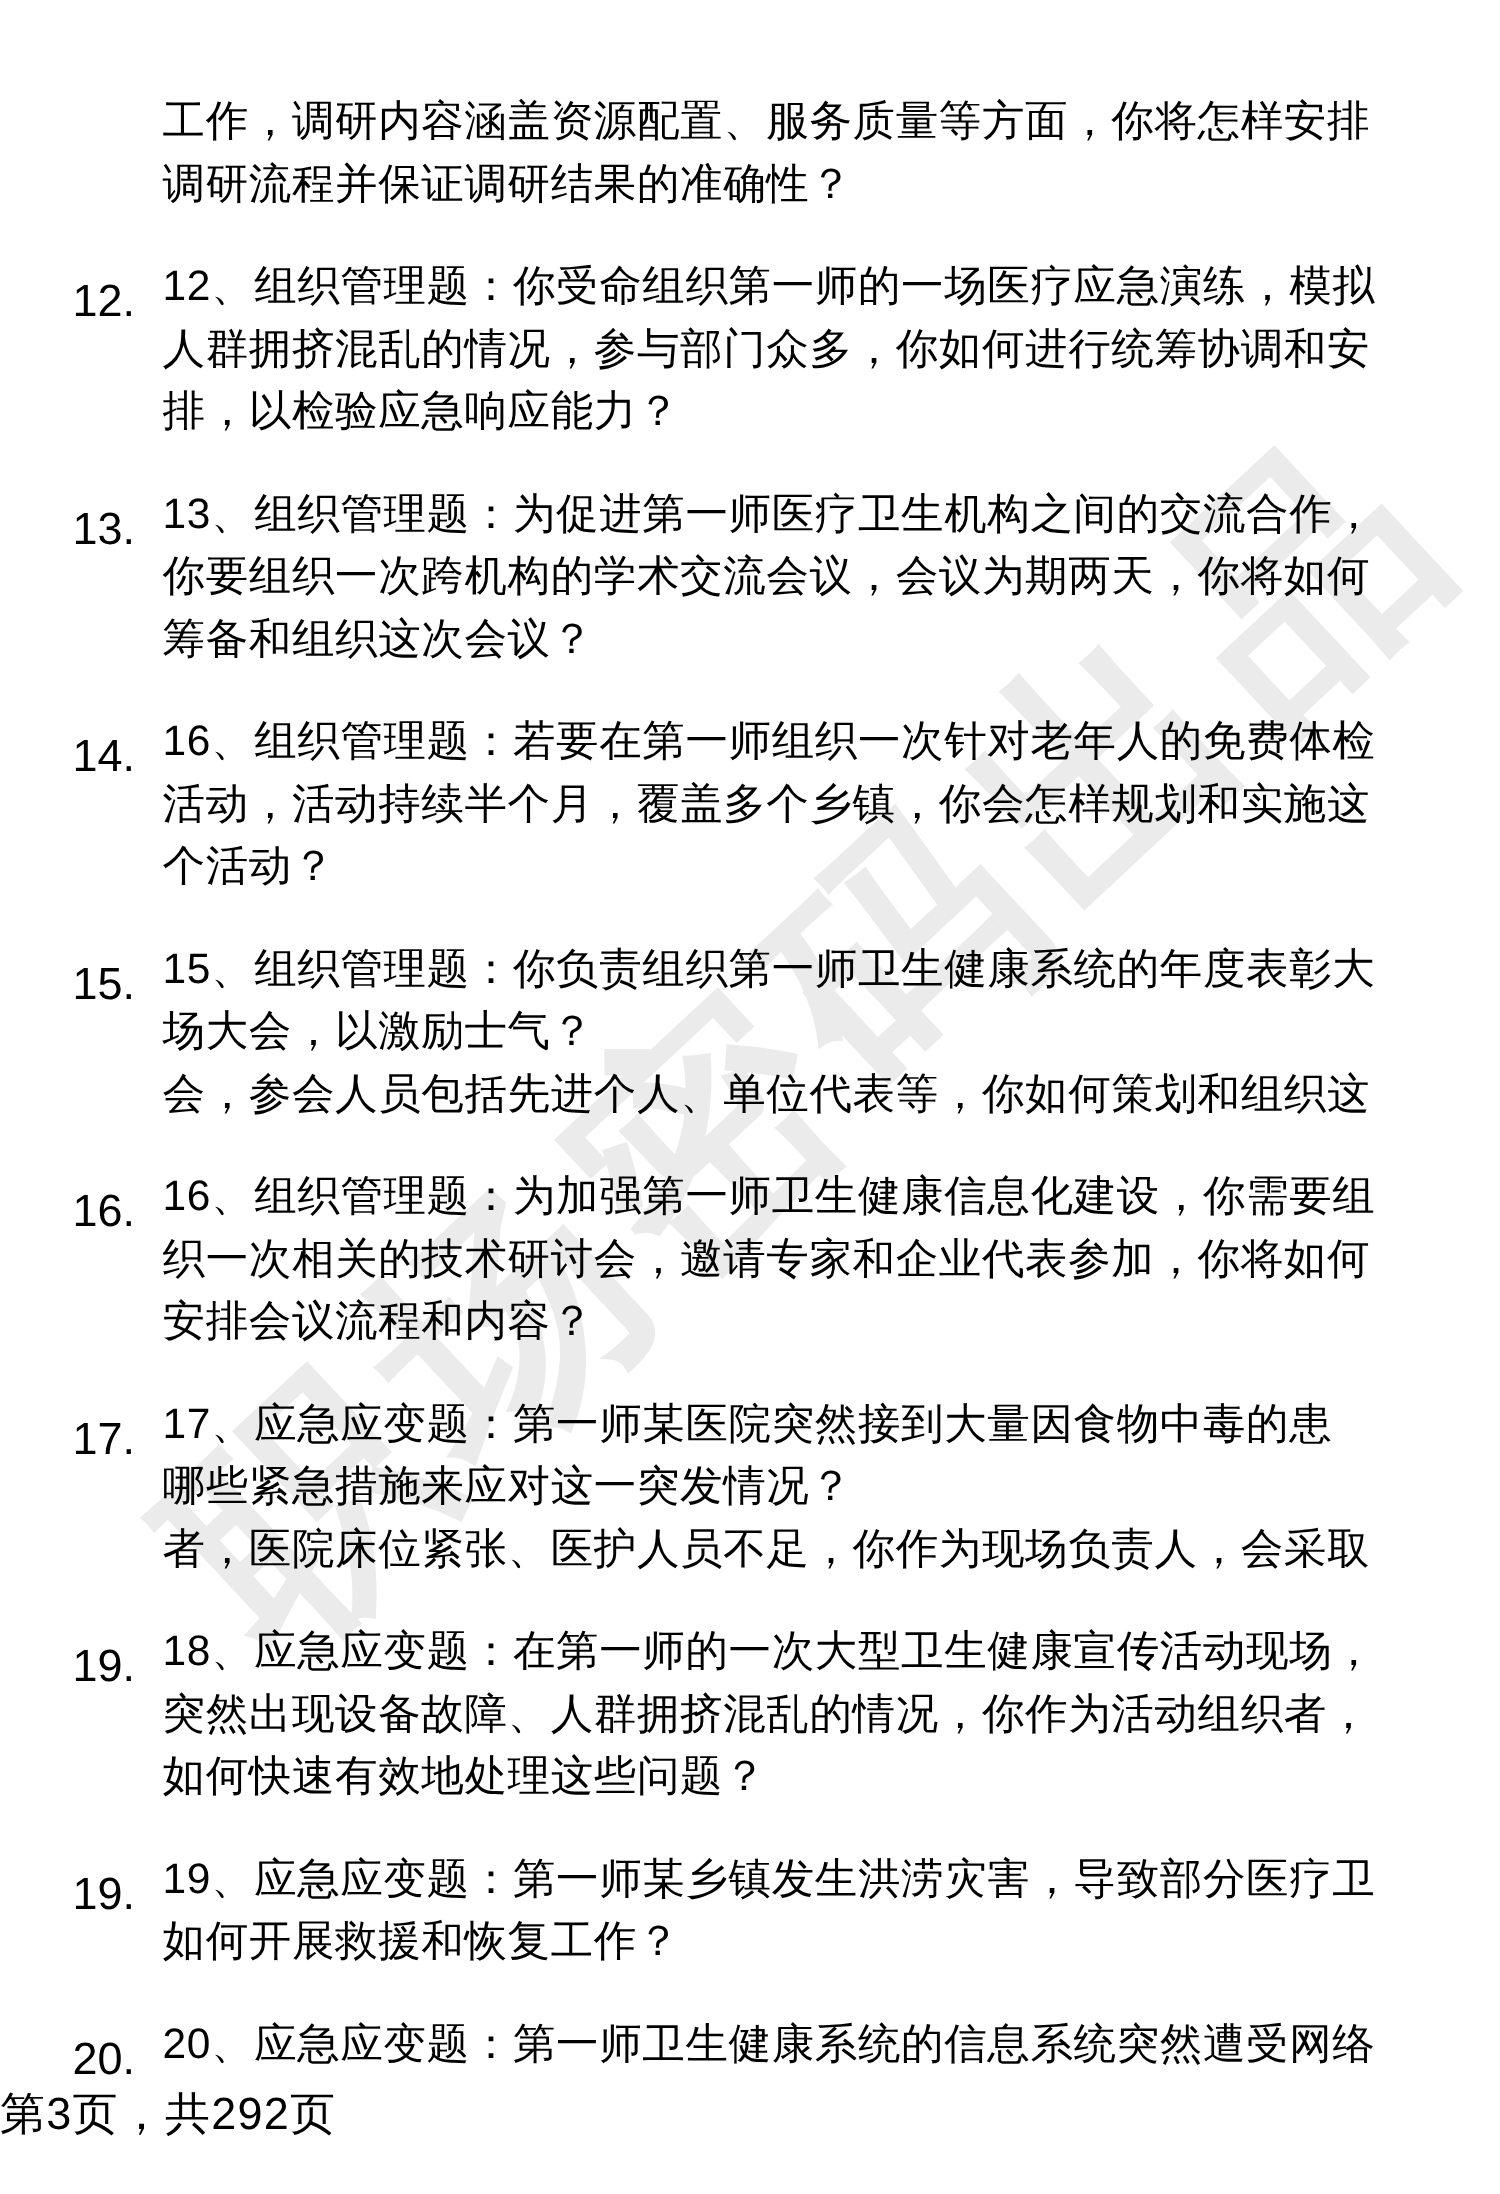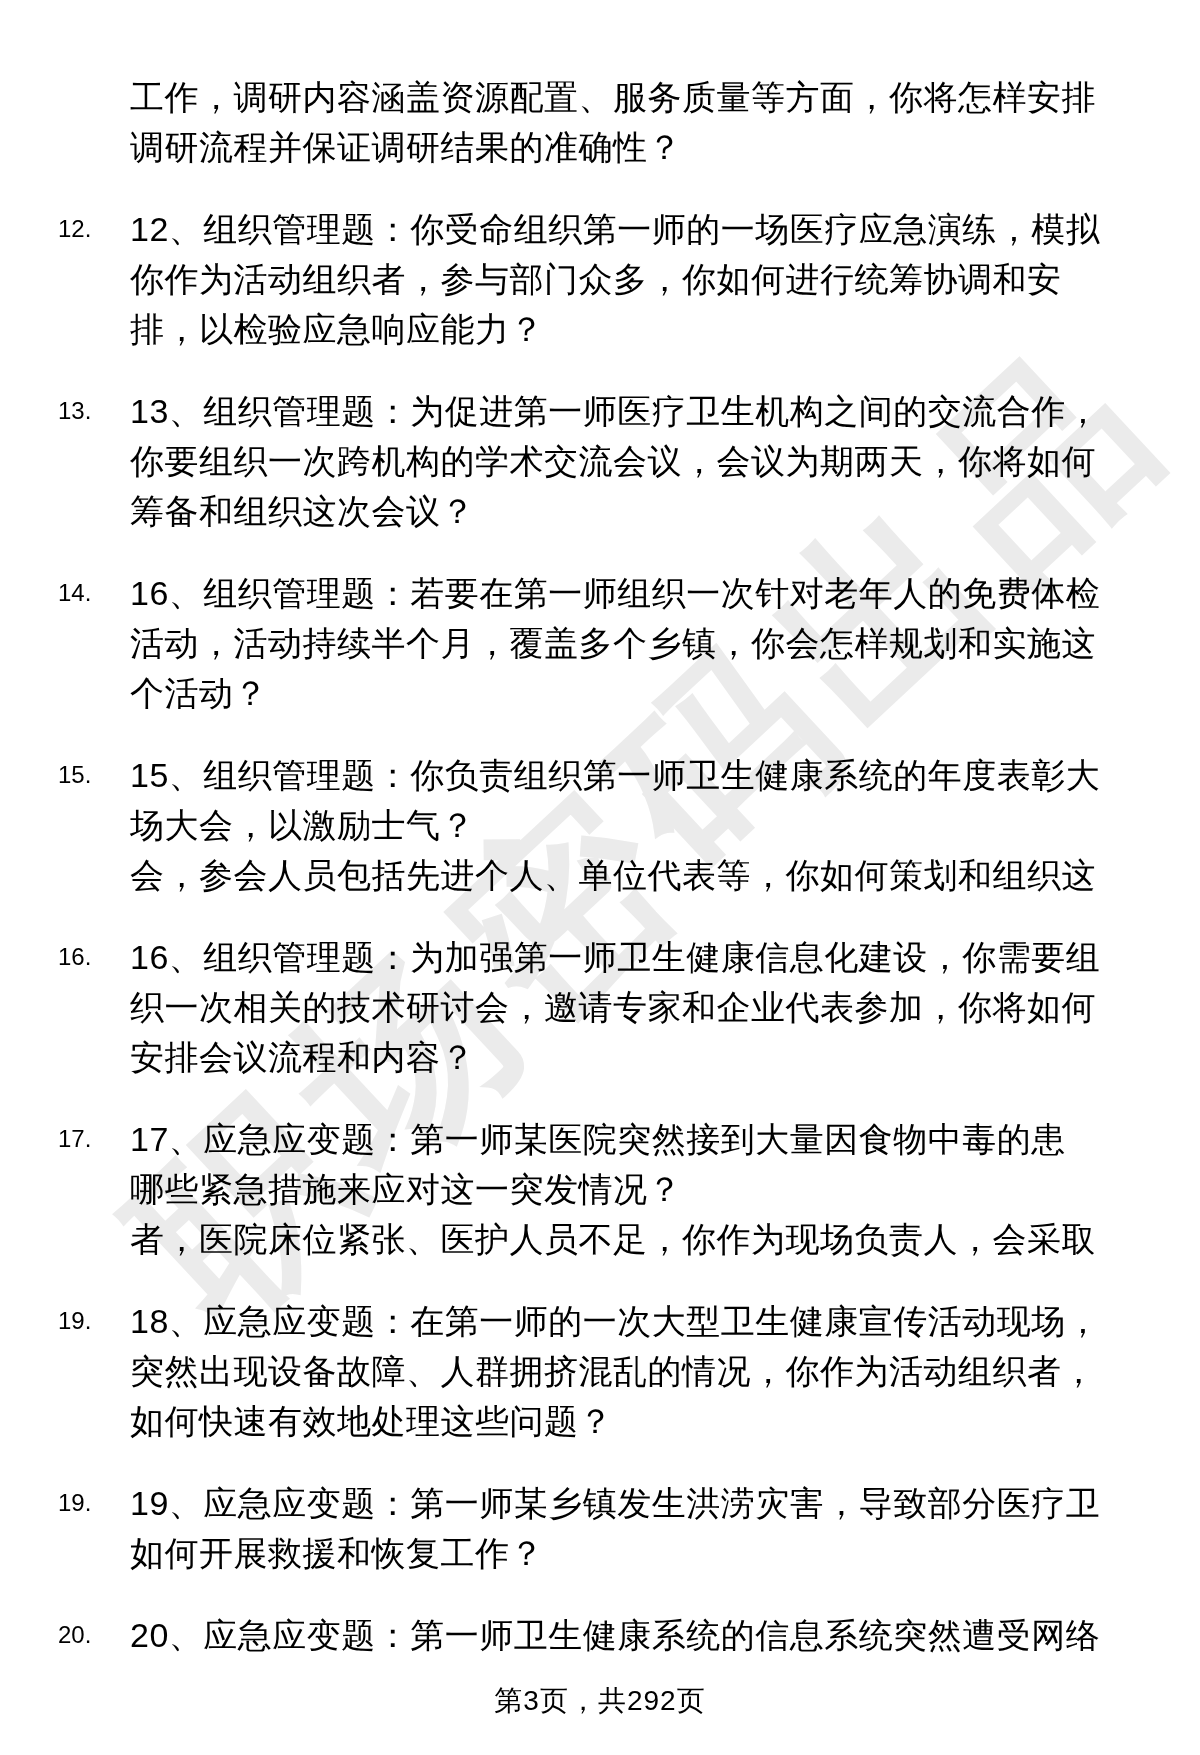--- a/index.html
+++ b/index.html
@@ -39,29 +39,28 @@
   }
   .intro { margin-left: 130px; }
   .item {
     position: relative;
     margin-top: 32px;
     padding-left: 130px;
   }
   .item .num {
     position: absolute;
     left: 58px;
-    top: 0;
-    font-size: 24px;
+    top: 12px;
+    font-size: 36px;
     line-height: 50px;
   }
   .footer {
-    text-align: center;
-    font-size: 28px;
+    font-size: 36px;
     line-height: 42px;
-    margin-top: 20px;
+    margin-top: 10px;
     letter-spacing: 1px;
   }
 </style>
 </head>
 <body>
 
 <div class="page">
 
   <div class="watermark">职场密码出品</div>
 
@@ -69,21 +68,21 @@
 
     <div class="intro">
       <div class="line">工作，调研内容涵盖资源配置、服务质量等方面，你将怎样安排</div>
       <div class="line">调研流程并保证调研结果的准确性？</div>
     </div>
 
     <div class="item">
       <span class="num">12.</span>
       <div class="text">
         <div class="line">12、组织管理题：你受命组织第一师的一场医疗应急演练，模拟</div>
-        <div class="line">你作为活动组织者，参与部门众多，你如何进行统筹协调和安</div>
+        <div class="line">人群拥挤混乱的情况，参与部门众多，你如何进行统筹协调和安</div>
         <div class="line">排，以检验应急响应能力？</div>
       </div>
     </div>
 
     <div class="item">
       <span class="num">13.</span>
       <div class="text">
         <div class="line">13、组织管理题：为促进第一师医疗卫生机构之间的交流合作，</div>
         <div class="line">你要组织一次跨机构的学术交流会议，会议为期两天，你将如何</div>
         <div class="line">筹备和组织这次会议？</div>

